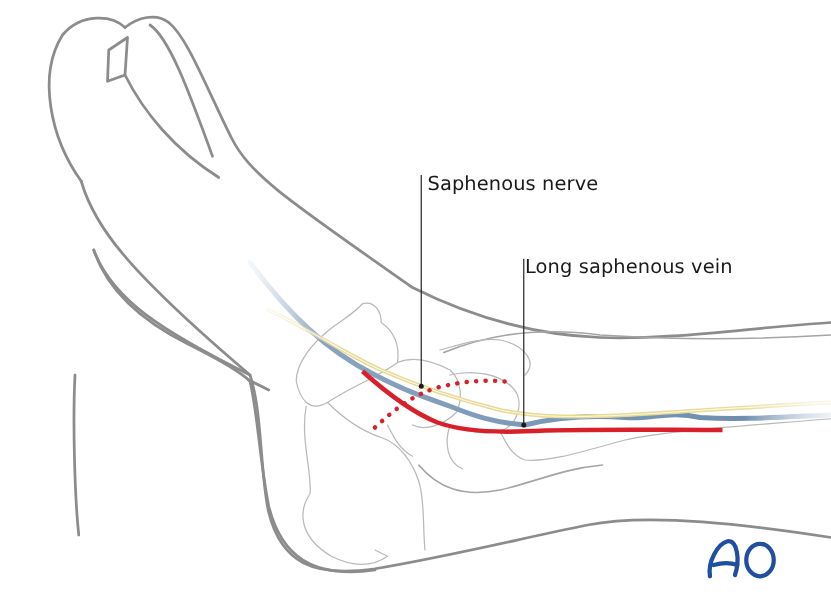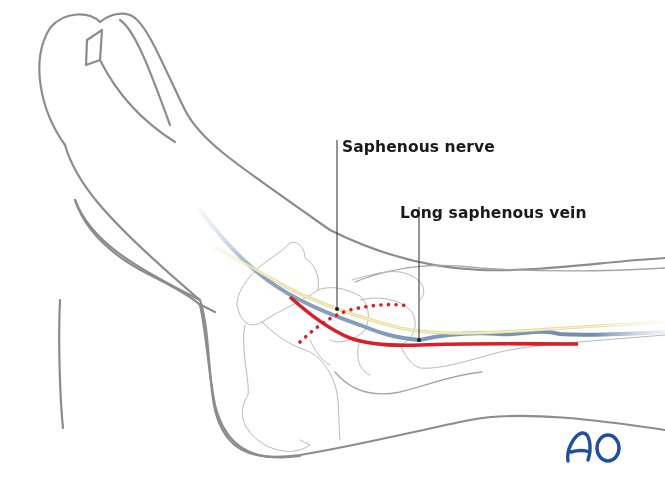--- a/index.html
+++ b/index.html
@@ -1,20 +1,20 @@
 <!DOCTYPE html>
 <html><head>
   <meta charset="utf-8">
   <style>
     html, body { margin: 0; padding: 0; background: #ffffff; }
     body { width: 665px; height: 493px; overflow: hidden; position: relative; font-family: "DejaVu Sans", "Liberation Sans", sans-serif; }
     #figure { position: absolute; left: 0; top: 0; width: 665px; height: 493px; }
-    .label { position: absolute; font-size: 15.5px; color: #1a1a1a; white-space: nowrap; letter-spacing: 0.1px; font-weight: bold; }
+    .label { position: absolute; font-size: 15.5px; color: #1a1a1a; white-space: nowrap; letter-spacing: 0.1px; }
     #label-nerve { left: 342px; top: 138px; }
-    #label-vein { left: 400px; top: 204px; }
+    #label-vein { left: 420px; top: 204px; }
     .outline-heavy { fill: none; stroke: #8c8c8c; stroke-width: 2.2; stroke-linecap: round; stroke-linejoin: round; }
     .outline-light { fill: none; stroke: #b9b9b9; stroke-width: 1; stroke-linecap: round; stroke-linejoin: round; }
     .outline-mid { fill: none; stroke: #a5a5a5; stroke-width: 1.3; stroke-linecap: round; }
     .leader { stroke: #2b2b2b; stroke-width: 1; }
   </style>
 </head>
 <body>
 
 <svg id="figure" viewBox="0 0 665 493" xmlns="http://www.w3.org/2000/svg">
   <defs>

